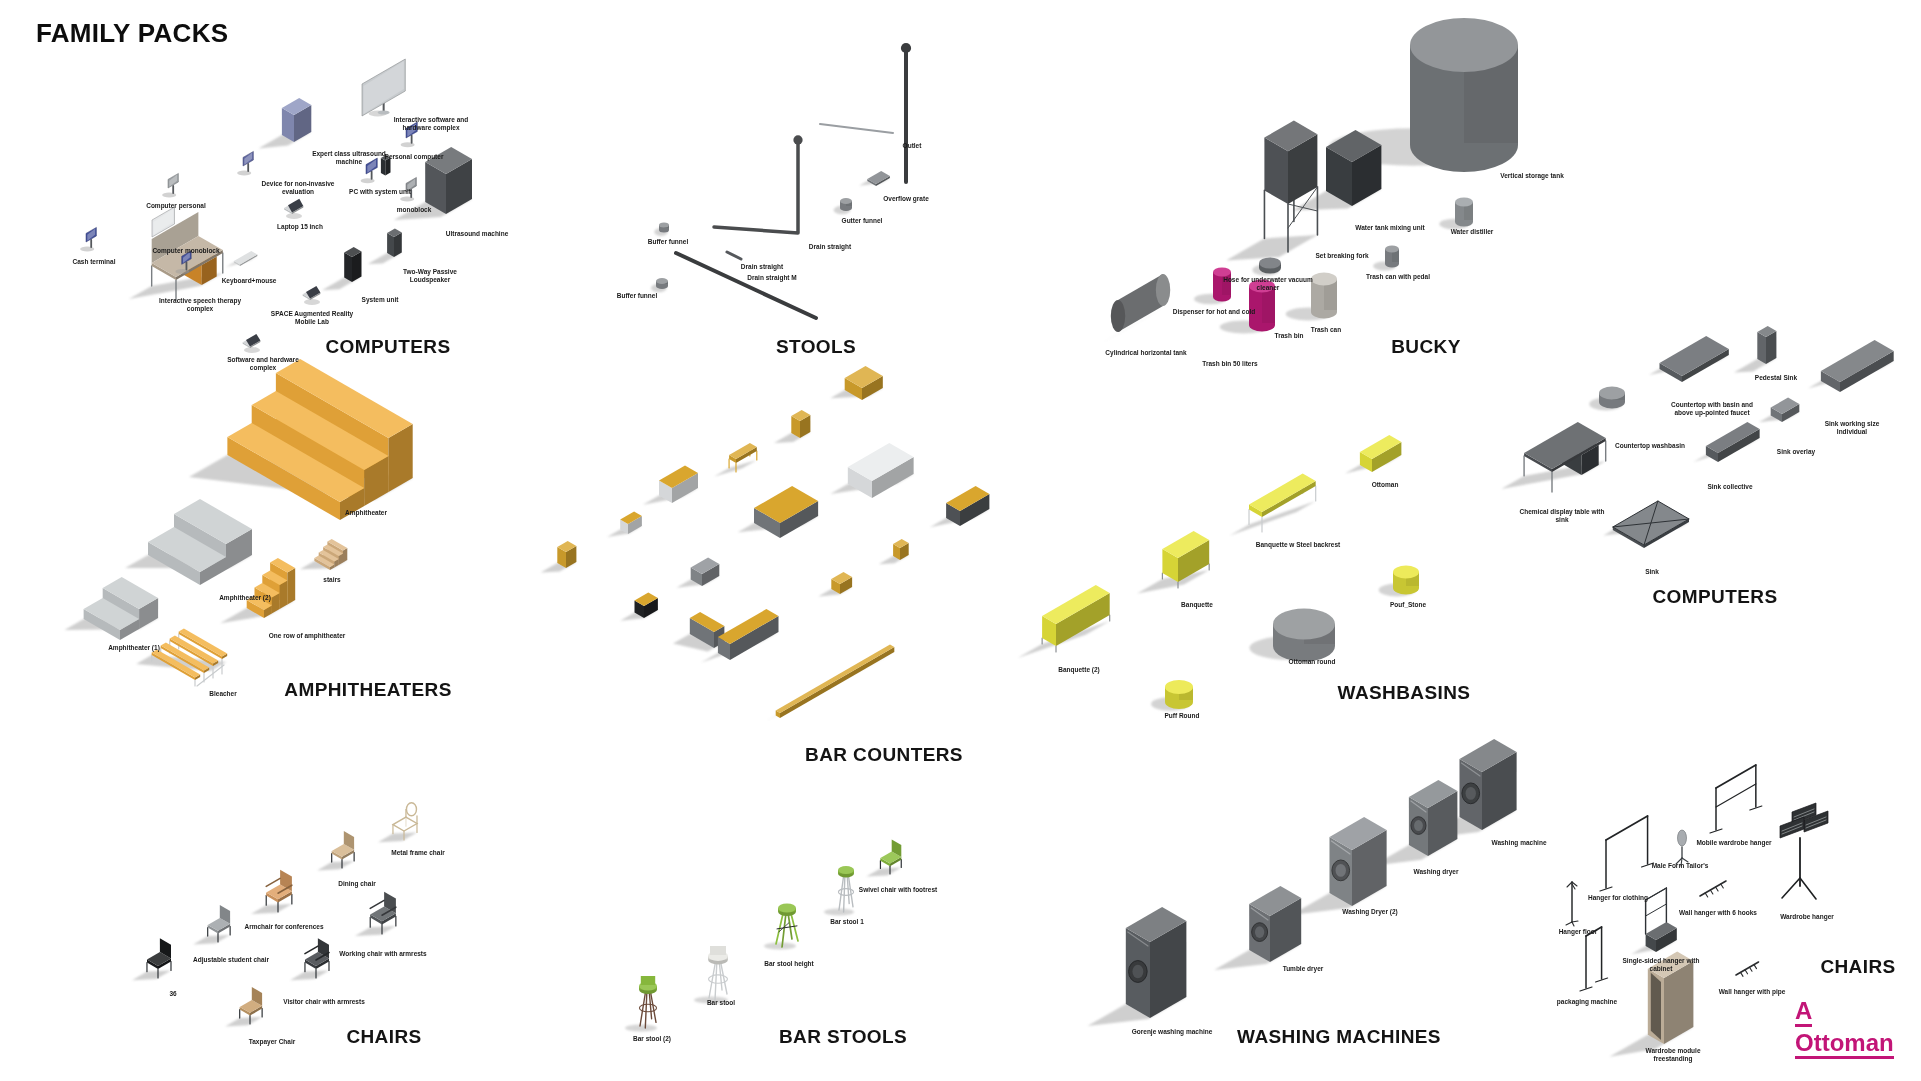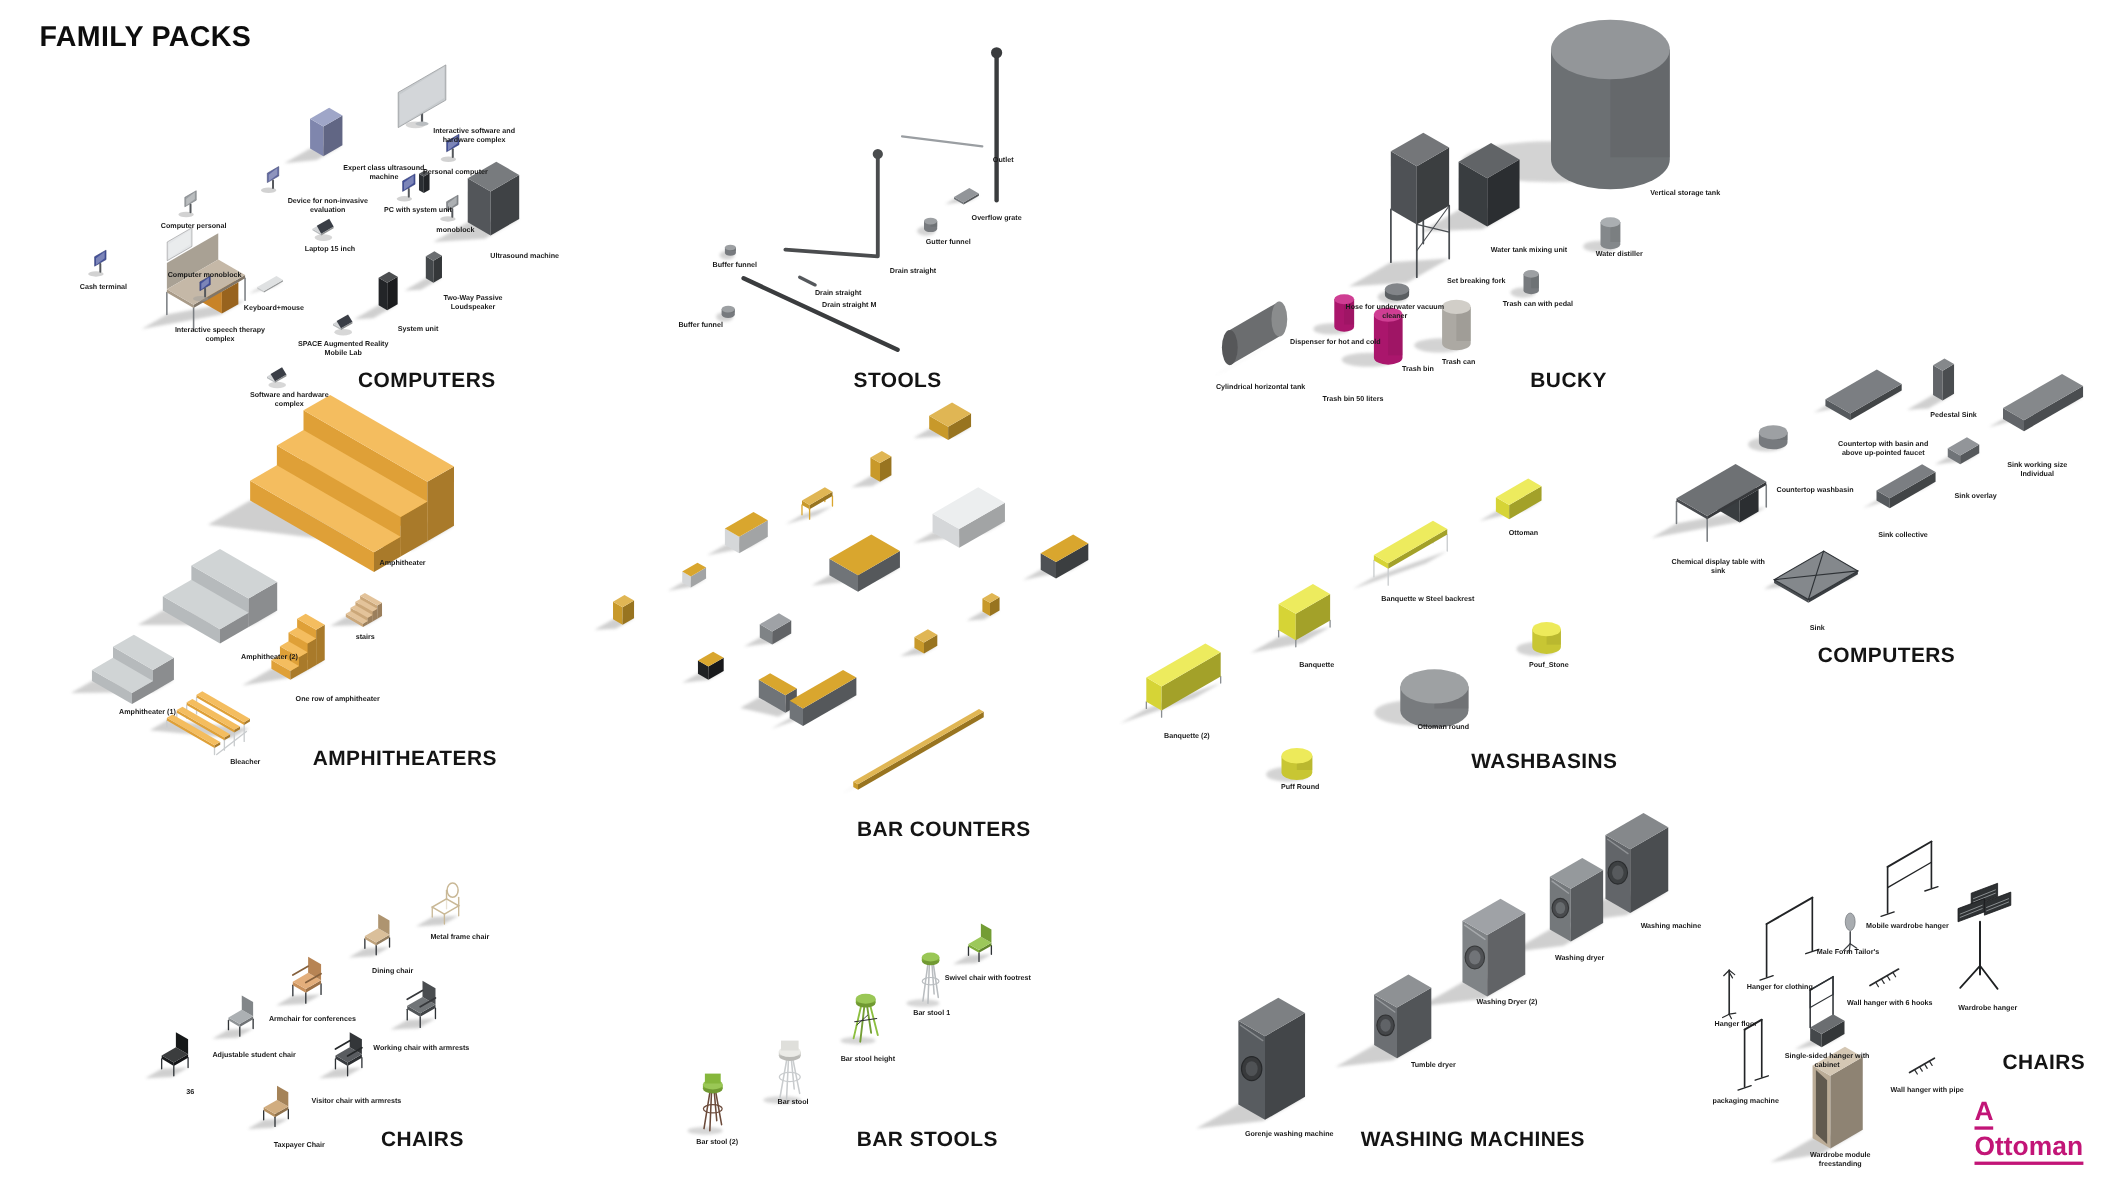--- a/index.html
+++ b/index.html
@@ -879,21 +879,21 @@
       <div class="lbl" style="left: 1730px; top: 487px;">Sink collective</div>
       <div class="lbl" style="left: 1562px; top: 516px;">Chemical display table with sink</div>
       <div class="lbl" style="left: 1652px; top: 572px;">Sink</div>
       <div class="sec-title" style="left: 368px; top: 690px;">AMPHITHEATERS</div>
       <div class="lbl" style="left: 366px; top: 513px;">Amphitheater</div>
       <div class="lbl" style="left: 332px; top: 580px;">stairs</div>
       <div class="lbl" style="left: 245px; top: 598px;">Amphitheater (2)</div>
       <div class="lbl" style="left: 134px; top: 648px;">Amphitheater (1)</div>
       <div class="lbl" style="left: 307px; top: 636px;">One row of amphitheater</div>
       <div class="lbl" style="left: 223px; top: 694px;">Bleacher</div>
-      <div class="sec-title" style="left: 858px; top: 755px;">BAR COUNTERS</div>
+      <div class="sec-title" style="left: 884px; top: 755px;">BAR COUNTERS</div>
       <div class="sec-title" style="left: 1404px; top: 693px;">WASHBASINS</div>
       <div class="lbl" style="left: 1385px; top: 485px;">Ottoman</div>
       <div class="lbl" style="left: 1298px; top: 545px;">Banquette w Steel backrest</div>
       <div class="lbl" style="left: 1197px; top: 605px;">Banquette</div>
       <div class="lbl" style="left: 1408px; top: 605px;">Pouf_Stone</div>
       <div class="lbl" style="left: 1079px; top: 670px;">Banquette (2)</div>
       <div class="lbl" style="left: 1312px; top: 662px;">Ottoman round</div>
       <div class="lbl" style="left: 1182px; top: 716px;">Puff Round</div>
       <div class="sec-title" style="left: 384px; top: 1037px;">CHAIRS</div>
       <div class="lbl" style="left: 418px; top: 853px;">Metal frame chair</div>

